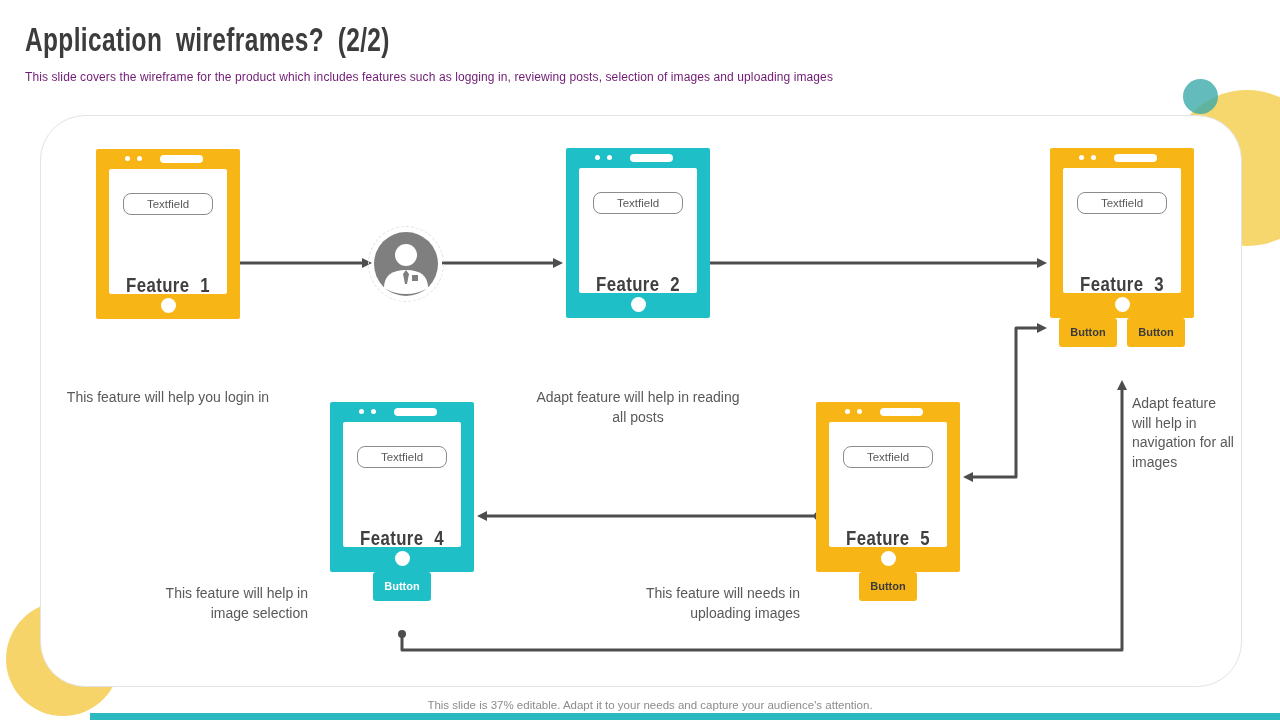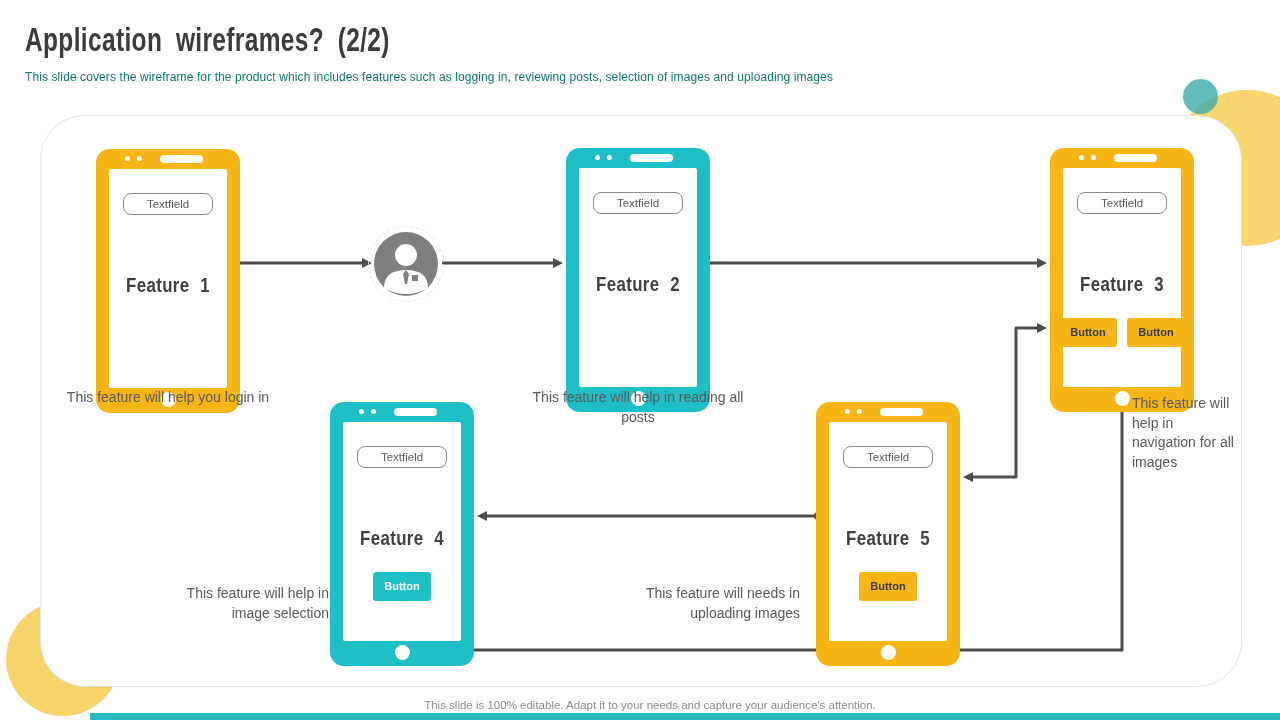--- a/index.html
+++ b/index.html
@@ -9,37 +9,37 @@
   }
   
   .title{
     position:absolute;left:25px;top:20px;
     font-size:34px;font-weight:700;color:#3c3c3c;
     transform:scaleX(0.72);transform-origin:left top;
     letter-spacing:0.5px;word-spacing:9px;white-space:nowrap;
   }
   .subtitle{
     position:absolute;left:25px;top:70px;
-    font-size:12px;color:#0f766e;letter-spacing:0.1px;white-space:nowrap;
+    font-size:12px;color:#701a75;letter-spacing:0.1px;white-space:nowrap;
   }
   
   .deco{position:absolute;border-radius:50%;z-index:0;}
   .deco-yellow-tr{left:1169px;top:90px;width:156px;height:156px;background:#f6d76d;}
   .deco-teal-tr{left:1183px;top:79px;width:35px;height:35px;background:rgba(60,170,170,0.8);}
   .deco-yellow-bl{left:6px;top:602px;width:114px;height:114px;background:#f7d469;}
   .bottom-bar{position:absolute;left:90px;right:0;bottom:0;height:7px;background:#2ab9be;z-index:0;}
   
   .canvas{
     position:absolute;left:40px;top:115px;width:1200px;height:570px;
     background:#ffffff;border:1px solid #e3e3e3;border-radius:45px;z-index:1;
   }
   
   .arrows{position:absolute;left:0;top:0;z-index:2;pointer-events:none;}
   
-  .phone{position:absolute;width:144px;height:264px;border-radius:14px;z-index:3;}
+  .phone{position:absolute;width:144px;height:170px;border-radius:2px;z-index:3;}
   .phone.yellow{background:#f7b616;}
   .phone.teal{background:#1fbfc7;}
   .phone .dot1,.phone .dot2{position:absolute;width:5px;height:5px;border-radius:50%;background:#ffffff;top:7px;}
   .phone .dot1{left:29px;} .phone .dot2{left:41px;}
   .phone .speaker{position:absolute;left:64px;top:6px;width:43px;height:8px;border-radius:4px;background:#ffffff;}
   .phone .screen{position:absolute;left:13px;right:13px;top:20px;bottom:25px;background:#ffffff;border-radius:2px;}
   .phone .home{position:absolute;left:50%;bottom:6px;width:15px;height:15px;margin-left:-7.5px;border-radius:50%;background:#ffffff;}
   .textfield{
     position:absolute;left:14px;right:14px;top:24px;height:20px;
     border:1px solid #8c8c8c;border-radius:8px;background:#fff;
@@ -178,18 +178,18 @@
     <div class="textfield">Textfield</div>
     <div class="feature-label">Feature 5</div>
     <div class="btn-row">
       <div class="chip yellow">Button</div>
     </div>
   </div>
   <span class="home"></span>
 </div>
 
 <div class="caption cap-center" style="left:58px;top:388px;width:220px;">This feature will help you login in</div>
-<div class="caption cap-center" style="left:528px;top:388px;width:220px;">This feature will help in reading all posts</div>
-<div class="caption cap-left" style="left:1132px;top:394px;width:105px;">This feature will help in navigation for all images</div>
-<div class="caption cap-right" style="left:149px;top:584px;width:180px;">This feature will help in image selection</div>
+<div class="caption cap-center" style="left:528px;top:388px;width:220px;">Adapt feature will help in reading all posts</div>
+<div class="caption cap-left" style="left:1132px;top:394px;width:105px;">Adapt feature will help in navigation for all images</div>
+<div class="caption cap-right" style="left:128px;top:584px;width:180px;">This feature will help in image selection</div>
 <div class="caption cap-right" style="left:620px;top:584px;width:180px;">This feature will needs in uploading images</div>
 
-<div class="footer-note">This slide is 100% editable. Adapt it to your needs and capture your audience's attention.</div>
+<div class="footer-note">This slide is 37% editable. Adapt it to your needs and capture your audience's attention.</div>
 
 </body></html>

